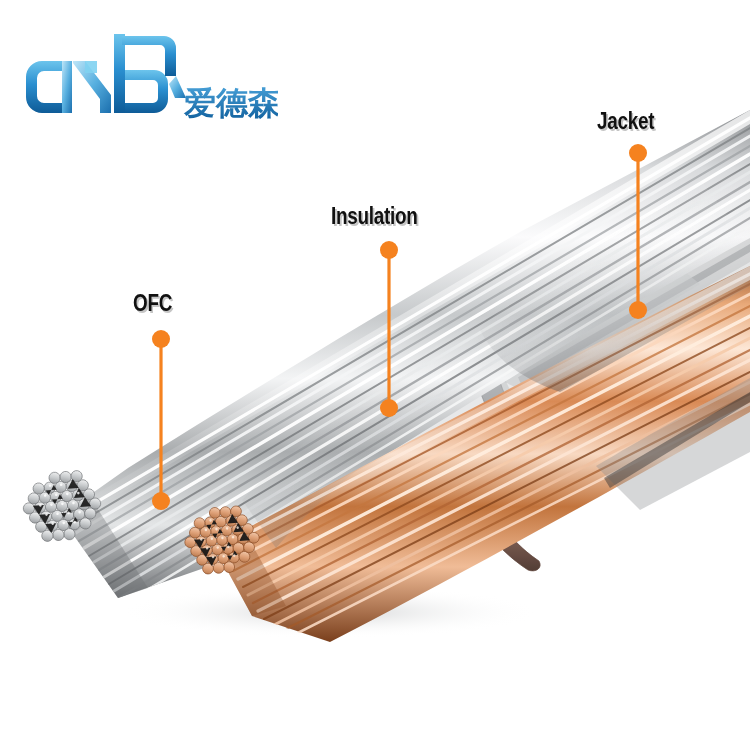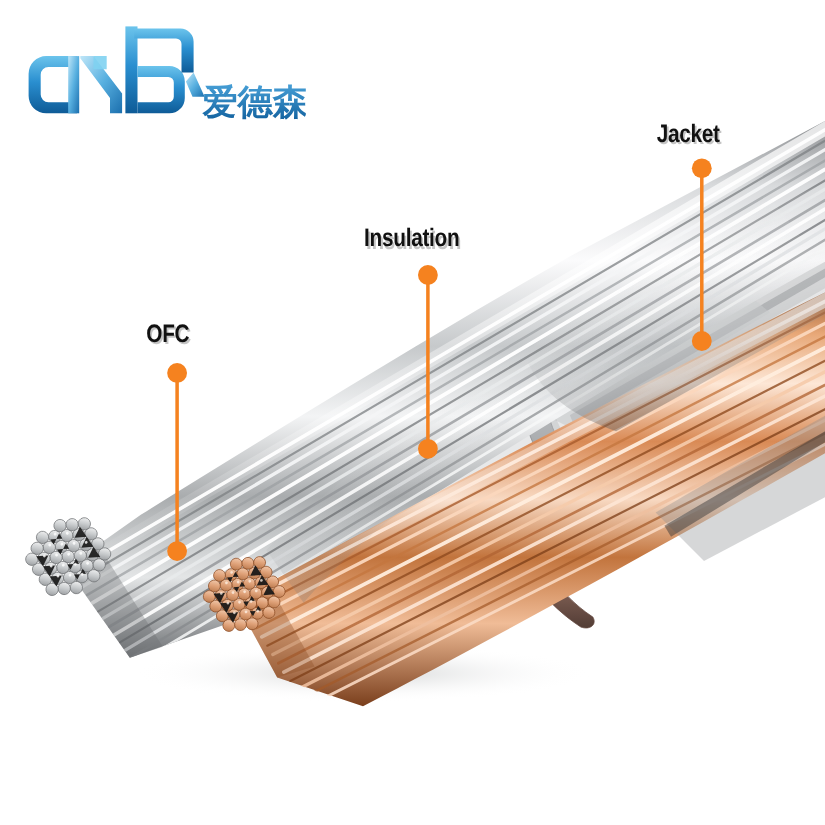--- a/index.html
+++ b/index.html
@@ -6,21 +6,21 @@
   body{
     width:750px;height:750px;
     background:#ffffff;
     font-family:"Liberation Sans",sans-serif;
     overflow:hidden;
     position:relative;
   }
   #stage{position:relative;width:750px;height:750px;overflow:hidden;background:#fff;}
 
   
-  #logo{position:absolute;left:18px;top:18px;width:260px;height:100px;}
+  #logo{position:absolute;left:18px;top:28px;width:260px;height:100px;}
   #logo svg{display:block;}
 
   
   .callout{position:absolute;}
   .callout .label{
     position:absolute;
     white-space:nowrap;
     font-family:"Liberation Sans",sans-serif;
     font-weight:bold;
     font-size:23px;

